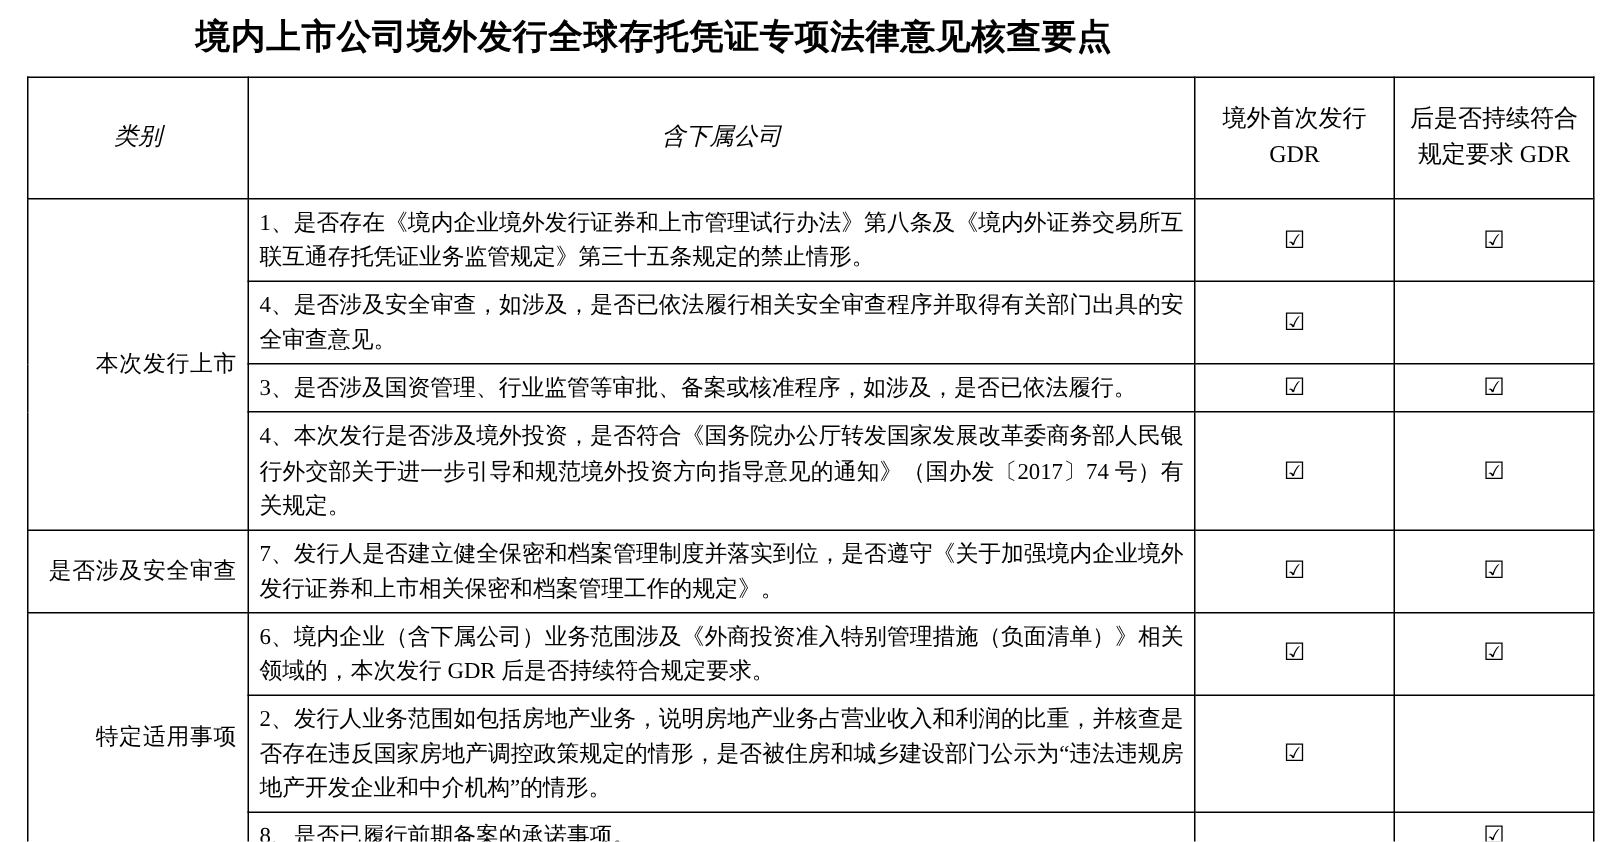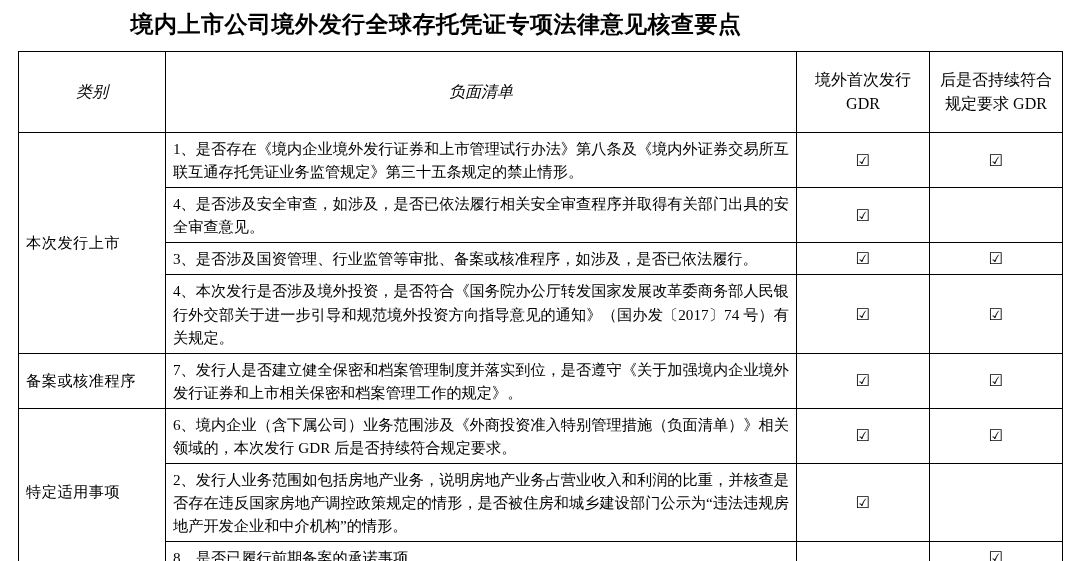--- a/index.html
+++ b/index.html
@@ -57,21 +57,21 @@
 
   .th-cat, .th-item {
     font-size: 16.5px;
     font-style: italic;
   }
   .th-gdr {
     font-size: 15.5px;
     line-height: 1.5;
   }
   .cat-cell {
-    text-align: left;
+    text-align: right;
     font-size: 16px;
     letter-spacing: 0.5px;
     margin-top: 15px;
   }
   .item-cell {
     text-align: justify;
     text-justify: inter-ideograph;
     padding: 5px 8px 6px 8px;
   }
   .mark-cell {
@@ -99,21 +99,21 @@
     <table class="checklist">
       <colgroup>
         <col class="c-cat">
         <col class="c-item">
         <col class="c-first">
         <col class="c-again">
       </colgroup>
       <thead>
         <tr class="header-row">
           <th class="th-cat">类别</th>
-          <th class="th-item">负面清单</th>
+          <th class="th-item">含下属公司</th>
           <th class="th-gdr">境外首次发行 GDR</th>
           <th class="th-gdr">后是否持续符合规定要求 GDR</th>
         </tr>
       </thead>
       <tbody>
 
         <tr>
           <td class="cat-cell" rowspan="4">本次发行上市</td>
           <td class="item-cell">1、是否存在《境内企业境外发行证券和上市管理试行办法》第八条及《境内外证券交易所互联互通存托凭证业务监管规定》第三十五条规定的禁止情形。</td>
           <td class="mark-cell"><span class="cb">☑</span></td>
@@ -129,21 +129,21 @@
           <td class="mark-cell"><span class="cb">☑</span></td>
           <td class="mark-cell"><span class="cb">☑</span></td>
         </tr>
         <tr>
           <td class="item-cell">4、本次发行是否涉及境外投资，是否符合《国务院办公厅转发国家发展改革委商务部人民银行外交部关于进一步引导和规范境外投资方向指导意见的通知》（国办发〔2017〕74 号）有关规定。</td>
           <td class="mark-cell"><span class="cb">☑</span></td>
           <td class="mark-cell"><span class="cb">☑</span></td>
         </tr>
 
         <tr>
-          <td class="cat-cell">备案或核准程序</td>
+          <td class="cat-cell">是否涉及安全审查</td>
           <td class="item-cell">7、发行人是否建立健全保密和档案管理制度并落实到位，是否遵守《关于加强境内企业境外发行证券和上市相关保密和档案管理工作的规定》。</td>
           <td class="mark-cell"><span class="cb">☑</span></td>
           <td class="mark-cell"><span class="cb">☑</span></td>
         </tr>
 
         <tr>
           <td class="cat-cell" rowspan="3">特定适用事项</td>
           <td class="item-cell">6、境内企业（含下属公司）业务范围涉及《外商投资准入特别管理措施（负面清单）》相关领域的，本次发行 GDR 后是否持续符合规定要求。</td>
           <td class="mark-cell"><span class="cb">☑</span></td>
           <td class="mark-cell"><span class="cb">☑</span></td>

